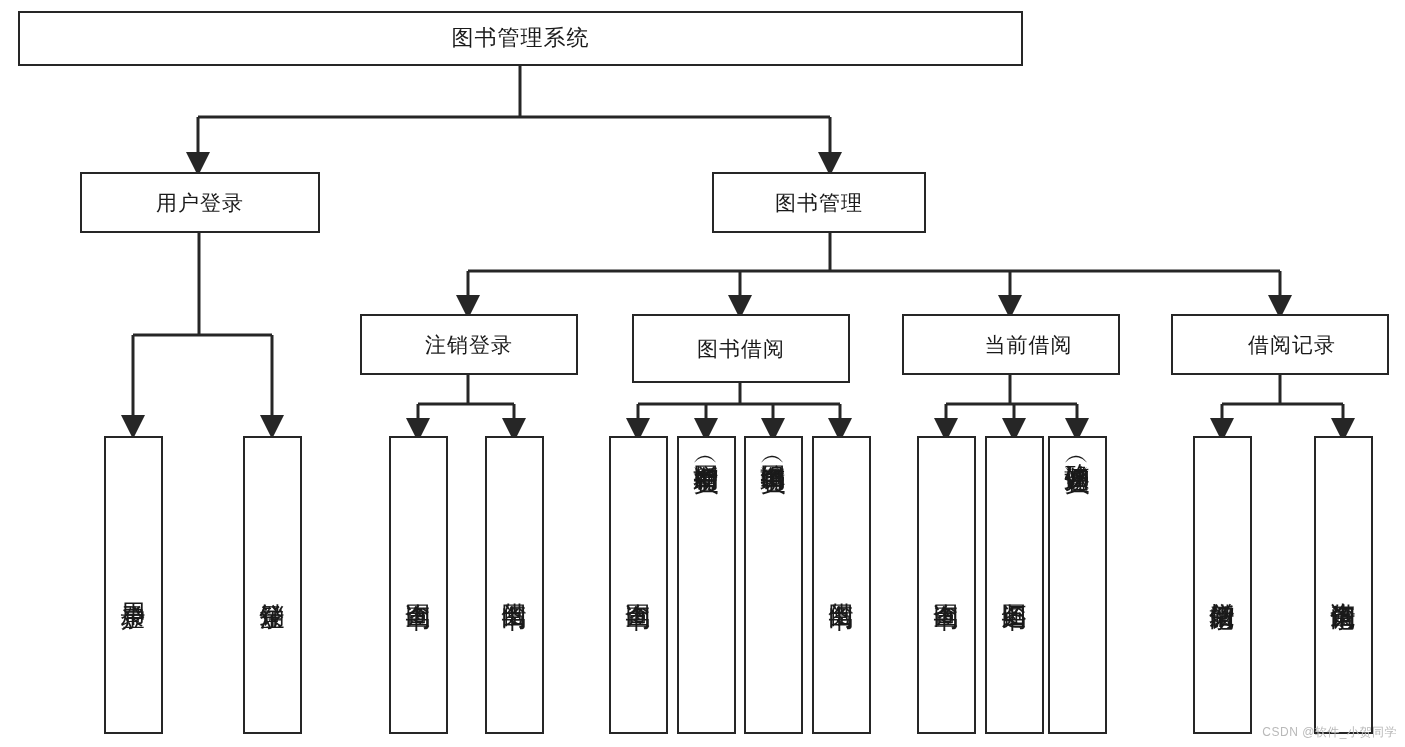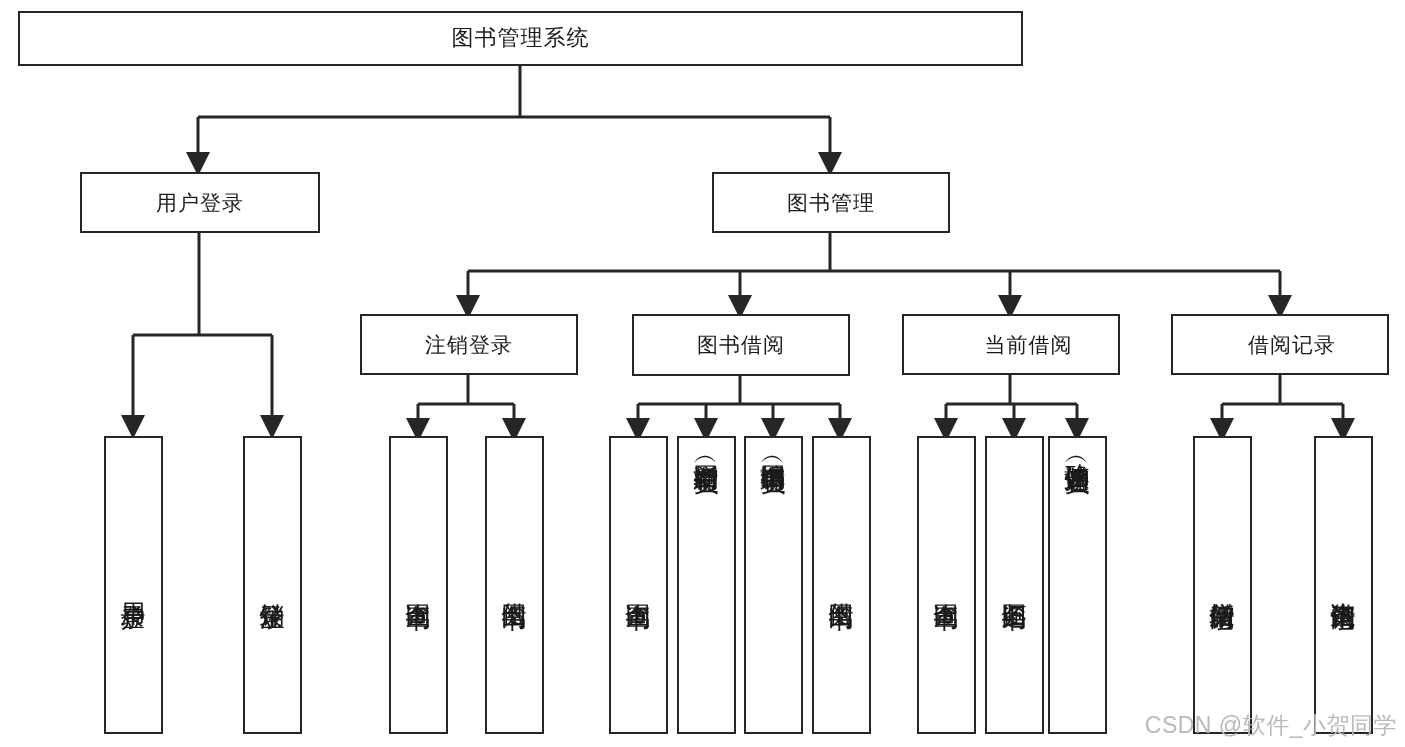--- a/index.html
+++ b/index.html
@@ -60,21 +60,21 @@
     margin: 0 auto;
   }
   .v-node.center-v {
     align-items: center;
     padding-top: 0;
   }
   .watermark {
     position: absolute;
     right: 8px;
     bottom: 6px;
-    font-size: 23px;
+    font-size: 12px;
     color: #b9b9b9;
     letter-spacing: 0.5px;
     white-space: nowrap;
     user-select: none;
     margin-top: 28px;
   }
 </style>
 </head>
 <body>
 
@@ -131,29 +131,29 @@
   </svg>
 
   <div class="node h-node root" style="left:18px; top:11px; width:1005px; height:55px;">
     <span class="node-label">图书管理系统</span>
   </div>
 
   <div class="node h-node" style="left:80px; top:172px; width:240px; height:61px;">
     <span class="node-label">用户登录</span>
   </div>
 
-  <div class="node h-node" style="left:712px; top:172px; width:238px; height:61px;">
+  <div class="node h-node" style="left:712px; top:172px; width:214px; height:61px;">
     <span class="node-label">图书管理</span>
   </div>
 
   <div class="node h-node" style="left:360px; top:314px; width:218px; height:61px;">
     <span class="node-label">注销登录</span>
   </div>
 
-  <div class="node h-node" style="left:632px; top:314px; width:218px; height:62px;">
+  <div class="node h-node" style="left:632px; top:314px; width:218px; height:69px;">
     <span class="node-label">图书借阅</span>
   </div>
 
   <div class="node h-node" style="left:902px; top:314px; width:218px; height:61px;padding-left:35px;">
     <span class="node-label">当前借阅</span>
   </div>
 
   <div class="node h-node" style="left:1171px; top:314px; width:218px; height:61px;padding-left:24px;">
     <span class="node-label">借阅记录</span>
   </div>

